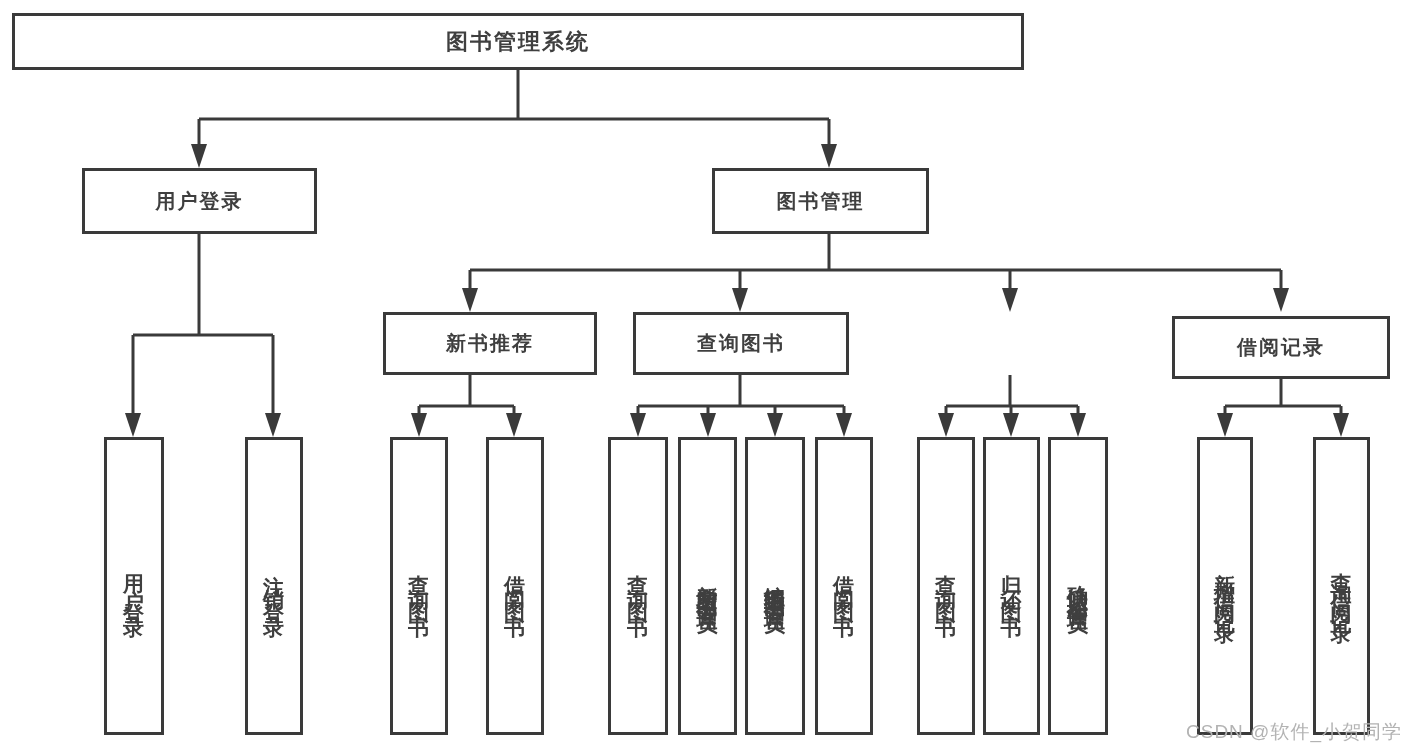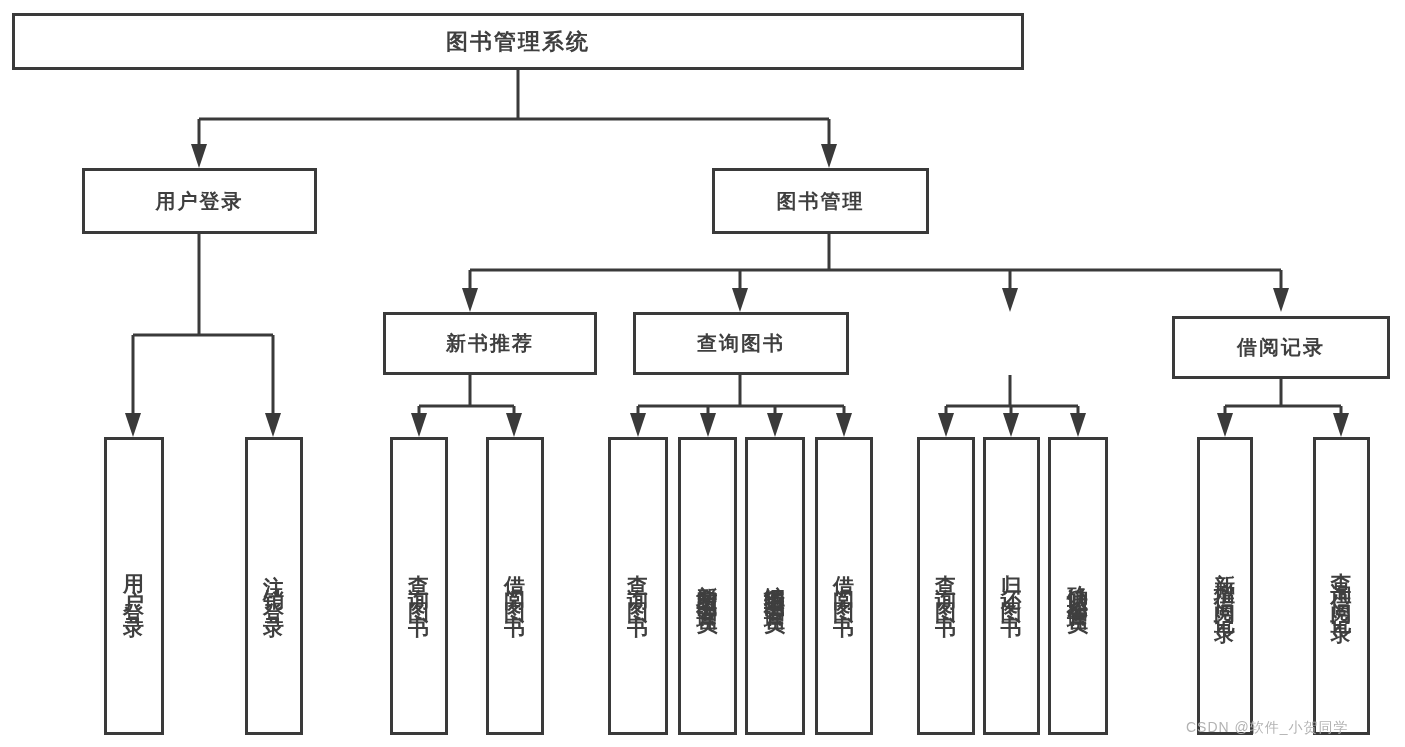--- a/index.html
+++ b/index.html
@@ -39,21 +39,21 @@
     text-orientation:mixed;
     font-size:21px;
     letter-spacing:14px;
     line-height:1;
   }
   .leaf.mid .vtext{letter-spacing:10px;}
   .leaf.long .vtext{letter-spacing:4px;}
   .watermark{
     position:absolute;
     left:1186px;top:719px;
-    font-size:14px;
+    font-size:19px;
     color:var(--watermark);
     z-index:2;
     white-space:nowrap;
     letter-spacing:1px;
   }
 </style>
 </head>
 <body>
 
 <div class="stage">

